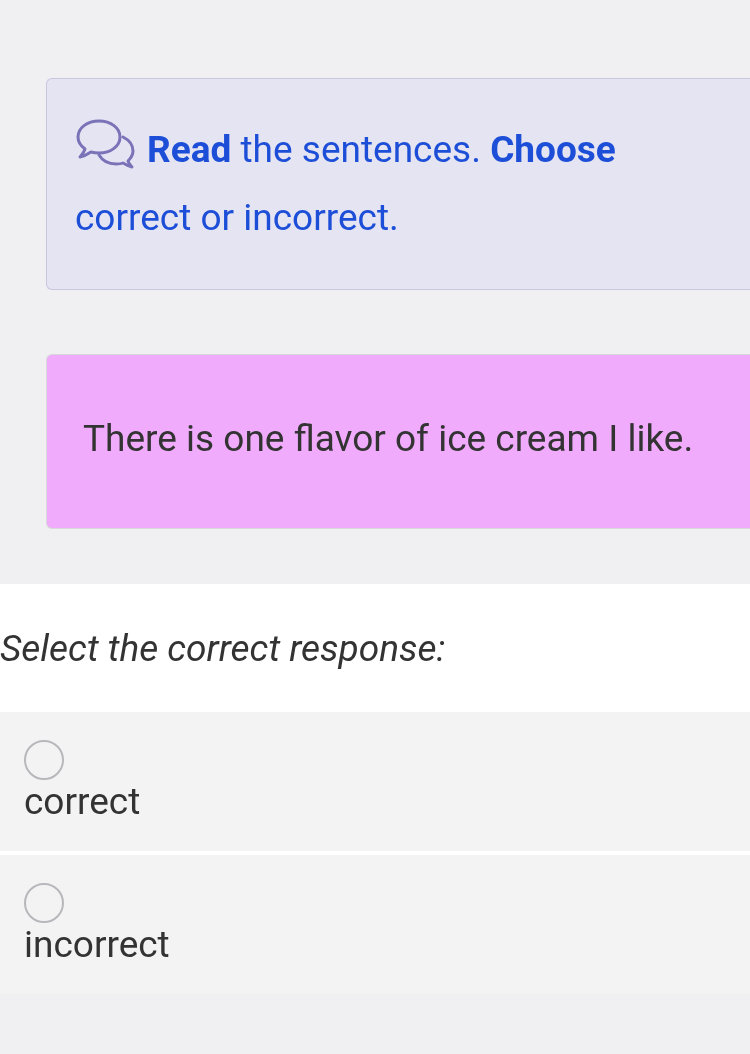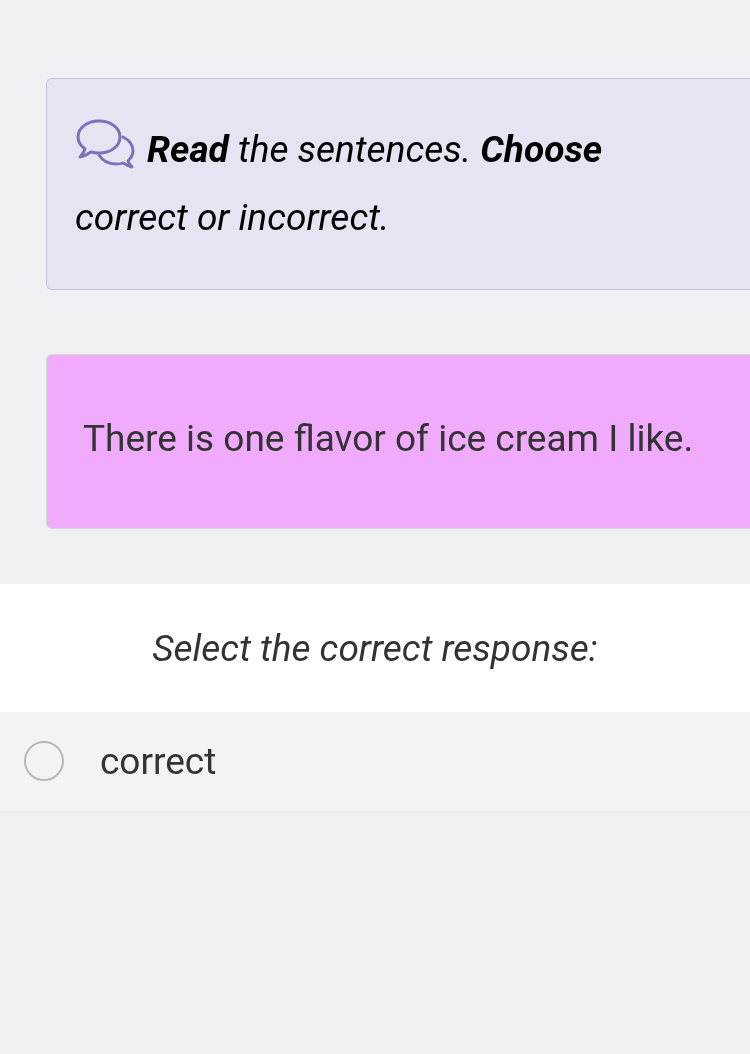--- a/index.html
+++ b/index.html
@@ -24,22 +24,21 @@
       border-radius: 6px;
       margin-left: 46px;
       padding: 38px 30px 42px 28px;
       border-right: none;
       border-top-right-radius: 0;
       border-bottom-right-radius: 0;
     }
     .instruction-content {
       font-size: 37px;
       line-height: 1.6;
-      color: #000000;
-      font-style: italic;
+      color: #1d4ed8;
     }
     .comments-icon {
       display: inline-block;
       vertical-align: middle;
       margin-right: 8px;
     }
     .instruction-text strong {
       font-weight: 700;
     }
     .sentence-box {
@@ -62,28 +61,27 @@
       background: #ffffff;
       margin-top: 55px;
       padding-top: 43px;
     }
     .response-prompt {
       font-size: 37px;
       font-style: italic;
       color: #333;
       padding: 0 0 42px 0;
       background: #ffffff;
-      text-align: center;
     }
     .option-row {
       background: #f3f3f4;
       padding: 28px 24px;
       display: flex;
-      align-items: center;
       border-bottom: 4px solid #ffffff;
+      flex-direction: column;
     }
     .option-row:last-child {
       border-bottom: none;
     }
     .radio-circle {
       width: 40px;
       height: 40px;
       border: 2.5px solid #b8b8bc;
       border-radius: 50%;
       flex-shrink: 0;
@@ -115,13 +113,17 @@
 </div>
 
 <div class="response-section">
   <div class="response-prompt">Select the correct response:</div>
 
   <div class="option-row">
     <div class="radio-circle"></div>
     <div class="option-label">correct</div>
   </div>
 
+  <div class="option-row">
+    <div class="radio-circle"></div>
+    <div class="option-label">incorrect</div>
+  </div>
 </div>
 
 </body></html>

